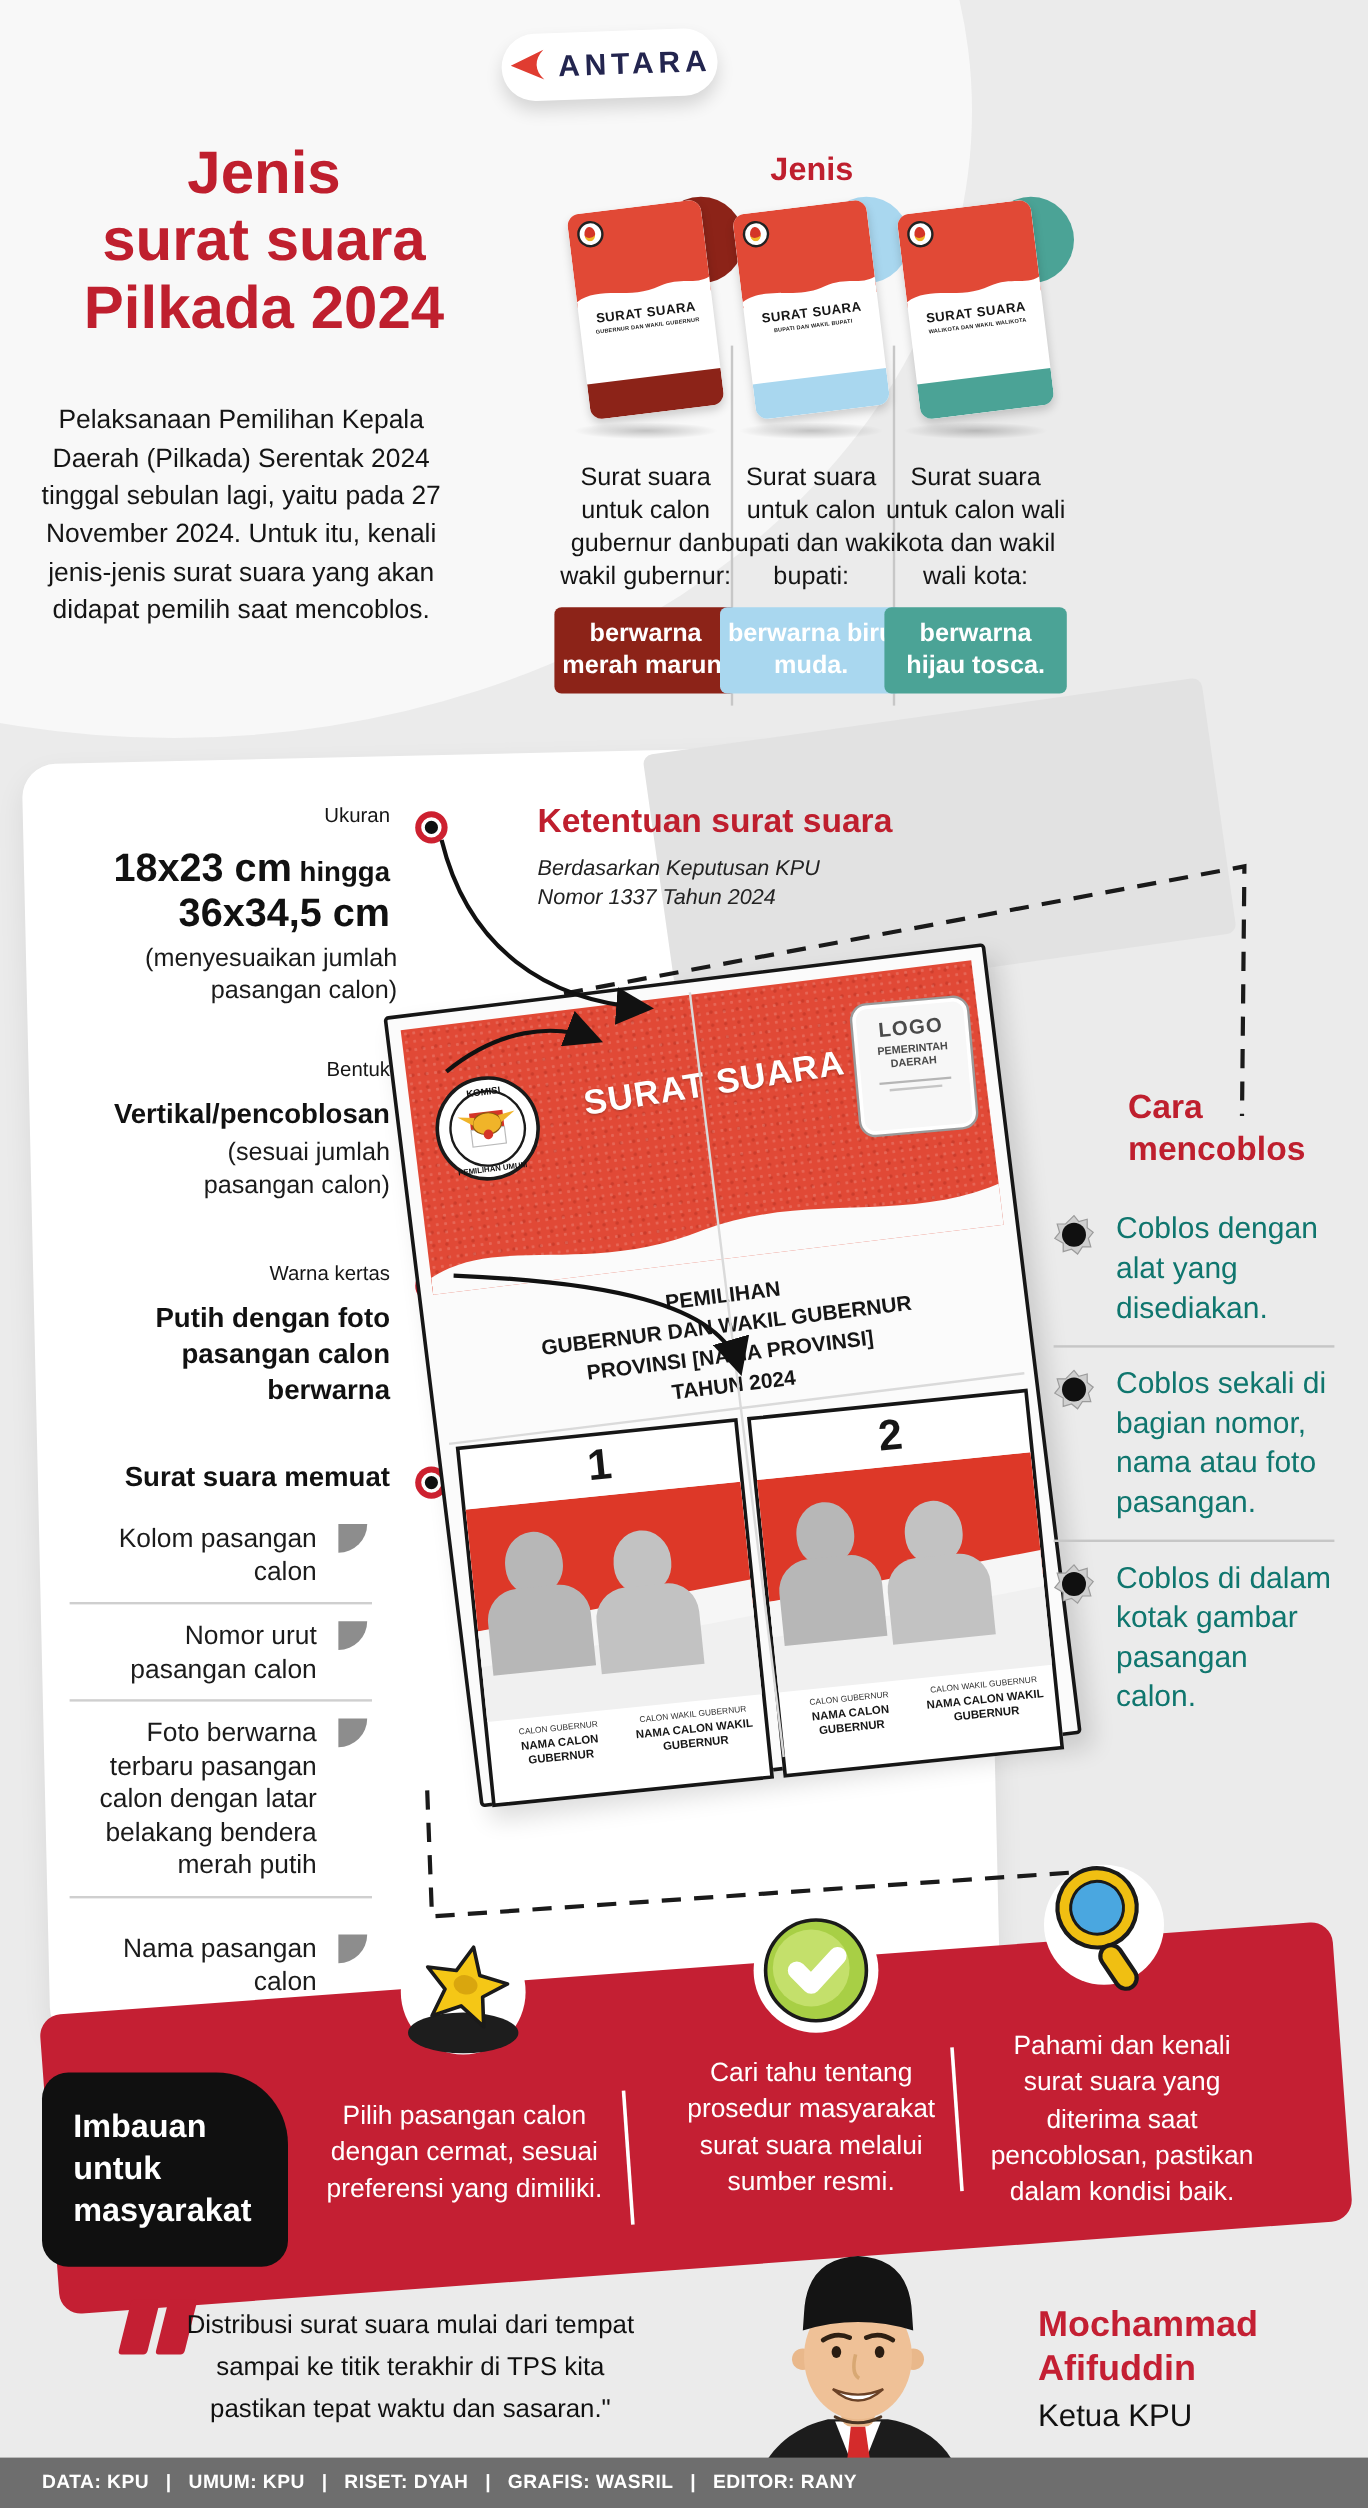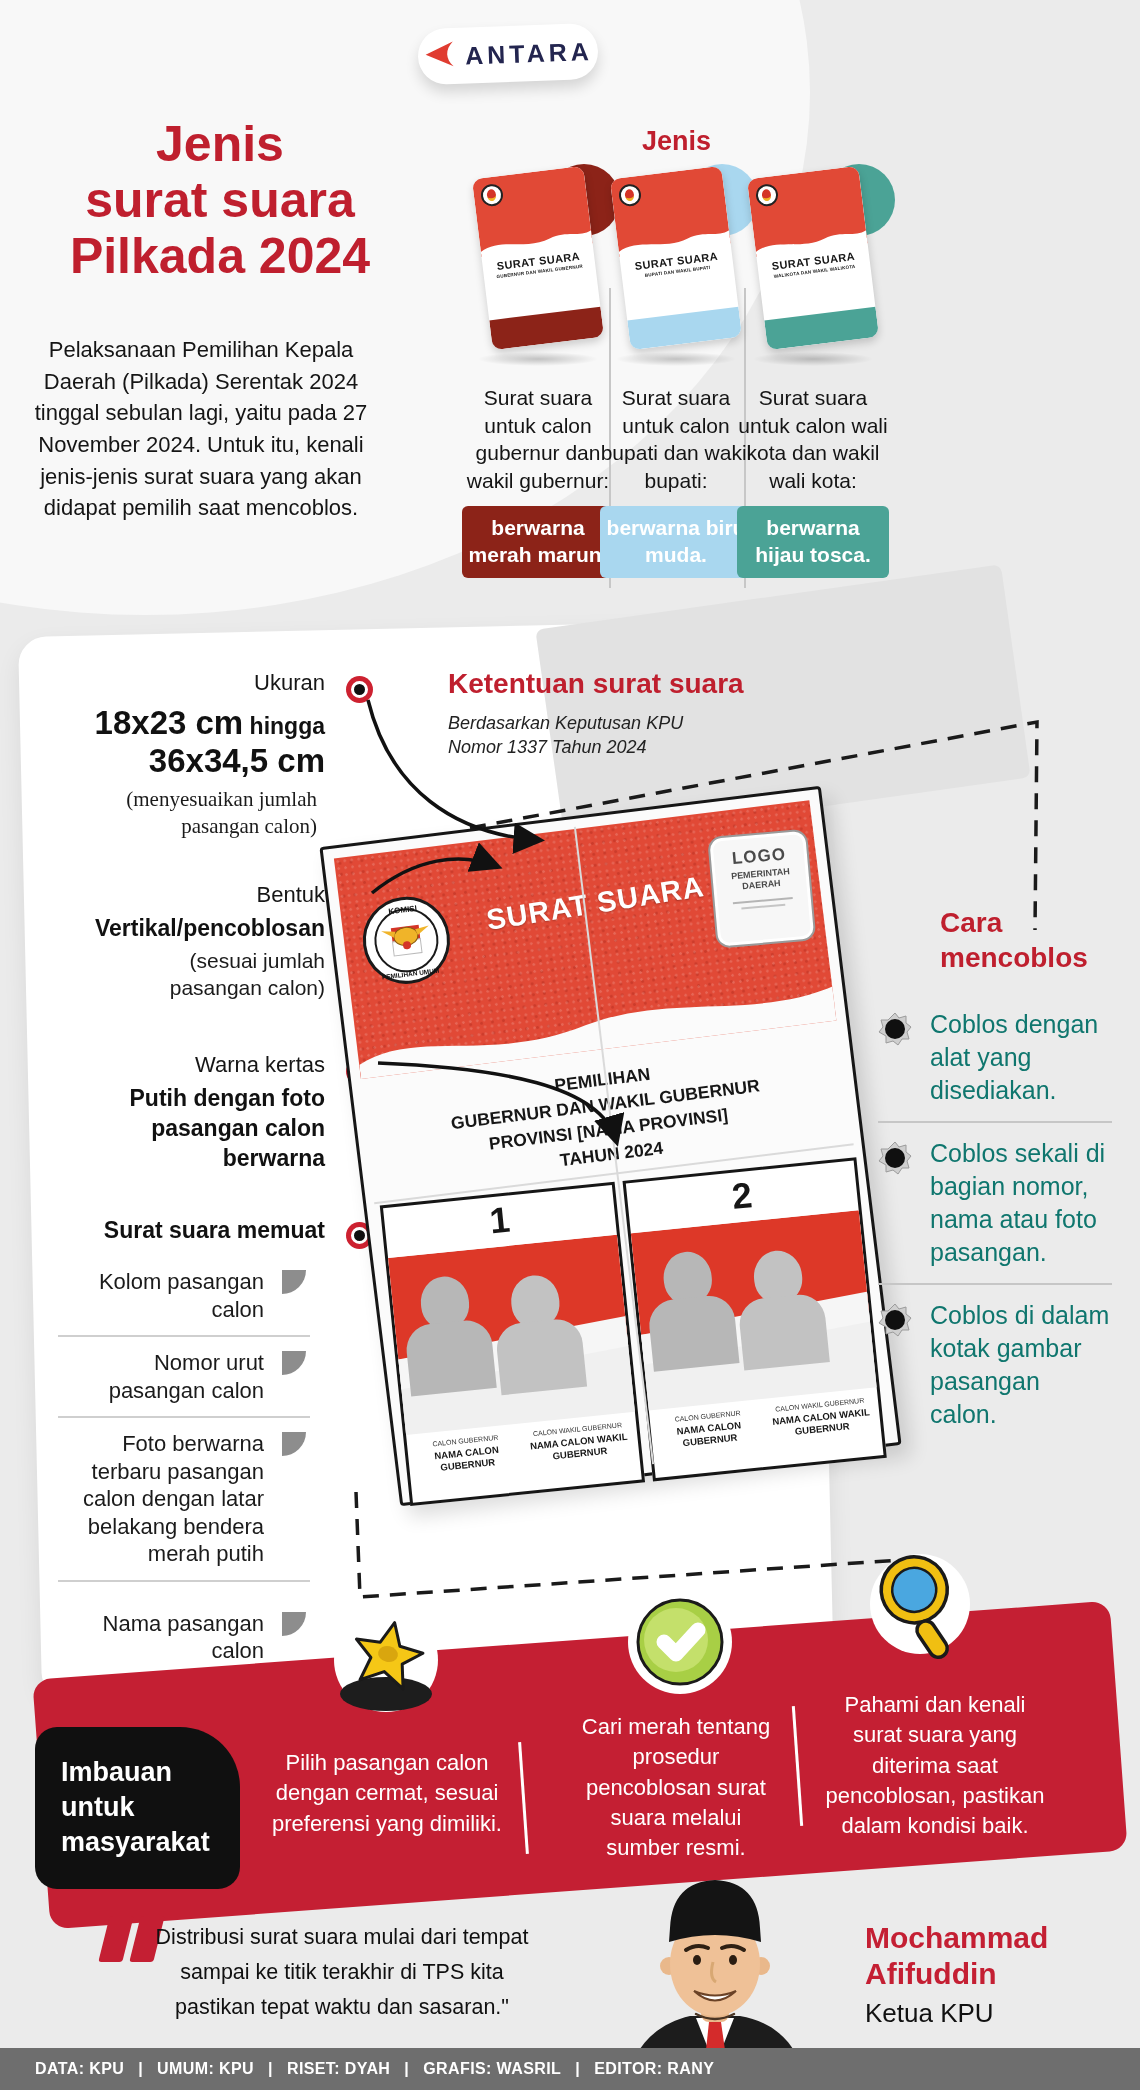--- a/index.html
+++ b/index.html
@@ -35,21 +35,21 @@
   .card-circle{width:72px;height:72px;border-radius:50%;}
   .card-shadow{height:14px;border-radius:50%;background:radial-gradient(closest-side,rgba(0,0,0,.22),transparent);}
   .jdesc{width:164px;text-align:center;font-size:21px;line-height:1.32;color:#141414;}
   .jbadge{width:152px;box-sizing:border-box;padding:9px 6px;border-radius:6px;text-align:center;
     color:#fff;font-weight:bold;font-size:21px;line-height:1.28;}
   
   .panel{left:30px;top:628px;width:792px;height:1064px;background:#fff;border-radius:28px;
     transform:rotate(-1.3deg);box-shadow:0 10px 24px rgba(0,0,0,.08);}
   .graysheet{left:548px;top:596px;width:470px;height:215px;background:#e2e2e2;border-radius:8px;transform:rotate(-8deg);}
   
-  .spec-label{text-align:right;font-size:22px;color:#161616;}
+  .spec-label{text-align:right;font-size:17px;color:#161616;}
   .spec-big{text-align:right;font-weight:bold;font-size:33px;color:#111;}
   .spec-mid{font-size:23px;}
   .spec-bold{text-align:right;font-weight:bold;font-size:23px;line-height:1.3;color:#111;}
   .spec-note{text-align:right;font-size:21px;line-height:1.27;color:#1b1b1b;}
   .dotb{width:27px;height:27px;border-radius:50%;background:#cd2130;}
   .dotb::after{content:"";position:absolute;inset:5px;background:#101010;border-radius:50%;border:3px solid #fff;}
   .memuat{width:252px;}
   .m-item{position:relative;padding:12px 46px 12px 0;text-align:right;font-size:22px;line-height:1.25;
     color:#1b1b1b;border-bottom:2px solid #cfcfcf;}
   .m-item:last-child{border-bottom:none;margin-top:16px;}
@@ -207,21 +207,21 @@
 
   <div class="abs ket-h" style="left:448px;top:668px;width:340px;">Ketentuan surat suara</div>
   <div class="abs ket-sub" style="left:448px;top:712px;width:255px;">Berdasarkan Keputusan KPU Nomor 1337 Tahun 2024</div>
 
   <div class="abs spec-label" style="left:60px;top:670px;width:265px;">Ukuran</div>
   <div class="abs dotb" style="left:346px;top:676px;"></div>
   <div class="abs spec-big" style="left:60px;top:704px;width:265px;">
     <span>18x23 cm</span><span class="spec-mid"> hingga</span>
   </div>
   <div class="abs spec-big" style="left:60px;top:742px;width:265px;">36x34,5 cm</div>
-  <div class="abs spec-note" style="left:52px;top:786px;width:265px;font-family:Liberation Serif, serif;">(menyesuaikan jumlah pasangan calon)</div>
+  <div class="abs spec-note" style="left:66px;top:786px;width:265px;">(menyesuaikan jumlah pasangan calon)</div>
 
   <div class="abs spec-label" style="left:60px;top:882px;width:265px;">Bentuk</div>
   <div class="abs dotb" style="left:346px;top:888px;"></div>
   <div class="abs spec-bold" style="left:60px;top:914px;width:265px;">Vertikal/pencoblosan</div>
   <div class="abs spec-note" style="left:110px;top:948px;width:215px;">(sesuai jumlah pasangan calon)</div>
 
   <div class="abs spec-label" style="left:60px;top:1052px;width:265px;">Warna kertas</div>
   <div class="abs dotb" style="left:346px;top:1058px;"></div>
   <div class="abs spec-bold" style="left:115px;top:1084px;width:210px;">Putih dengan foto pasangan calon berwarna</div>
 
@@ -386,21 +386,21 @@
         <circle cx="50" cy="44" r="22" fill="#4aa7e0" stroke="#1a1a1a" stroke-width="2.5"></circle>
         <rect x="72" y="66" width="40" height="18" rx="9" fill="#f0bf12" stroke="#1a1a1a" stroke-width="3.5" transform="rotate(38 72 66)"></rect>
       </g>
     </svg>
   </span>
 
   <div class="abs imbauan-box">Imbauan untuk masyarakat</div>
 
   <div class="abs tip" style="left:262px;top:1748px;width:250px;">Pilih pasangan calon dengan cermat, sesuai preferensi yang dimiliki.</div>
   <div class="abs tipsep" style="left:522px;top:1742px;height:112px;"></div>
-  <div class="abs tip" style="left:572px;top:1712px;width:208px;">Cari merah tentang prosedur pencoblosan surat suara melalui sumber resmi.</div>
+  <div class="abs tip" style="left:572px;top:1712px;width:208px;">Cari tahu tentang prosedur masyarakat surat suara melalui sumber resmi.</div>
   <div class="abs tipsep" style="left:796px;top:1706px;height:120px;"></div>
   <div class="abs tip" style="left:822px;top:1690px;width:226px;">Pahami dan kenali surat suara yang diterima saat pencoblosan, pastikan dalam kondisi baik.</div>
 
   <div class="abs qmark">
       <i></i>
       <i></i>
     </div>
   <div class="abs quote-text">Distribusi surat suara mulai dari tempat sampai ke titik terakhir di TPS kita pastikan tepat waktu dan sasaran."</div>
 
   <span class="abs" style="left:612px;top:1854px;">

